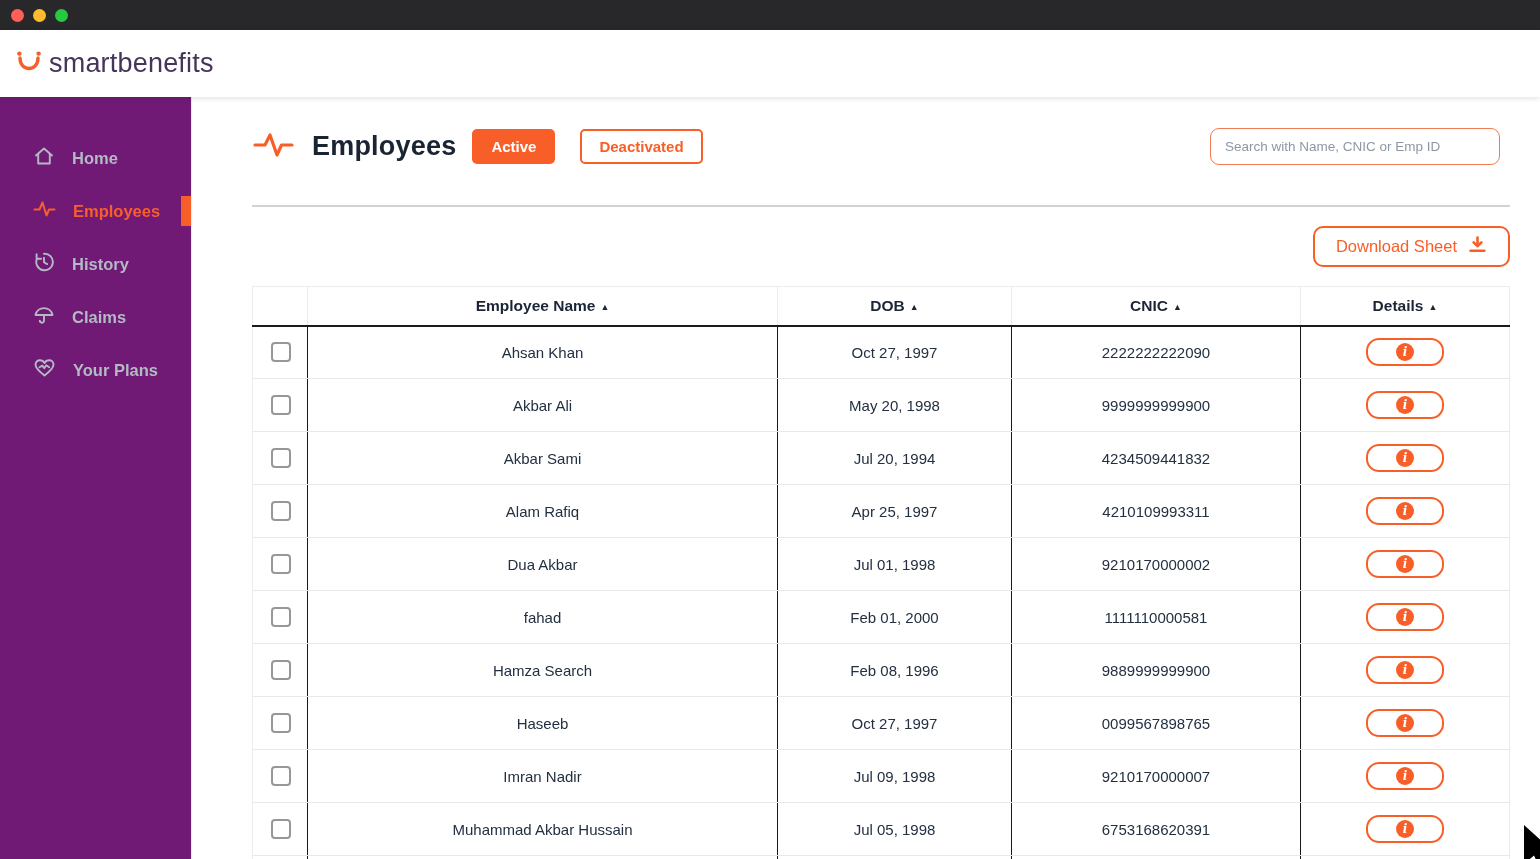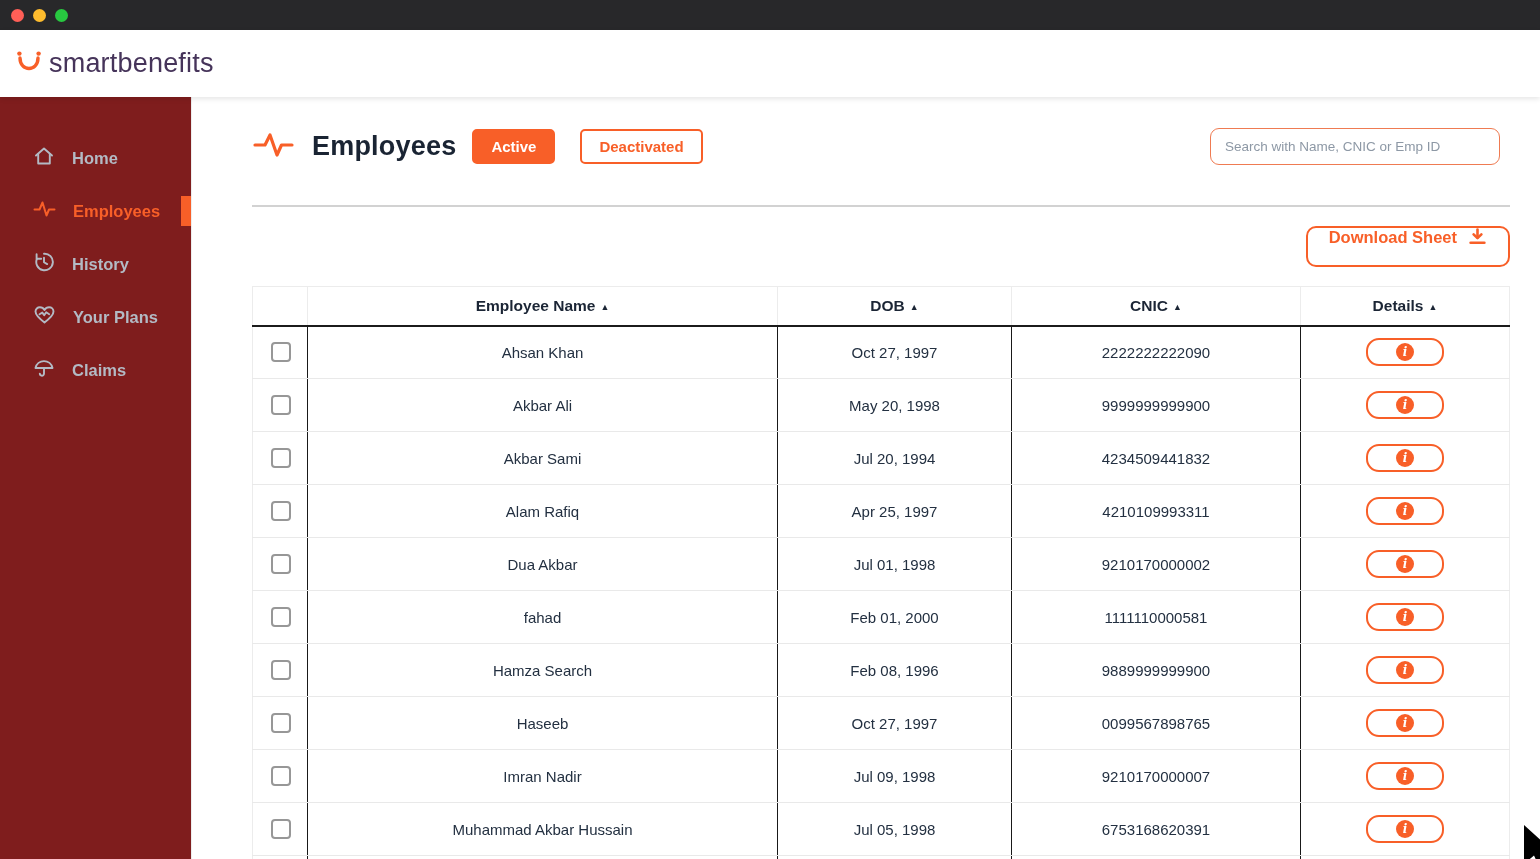--- a/index.html
+++ b/index.html
@@ -11,21 +11,21 @@
   
   .titlebar { height:30px; background:#28282a; display:flex; align-items:center; padding-left:11px; gap:9px; }
   .light { width:13px; height:13px; border-radius:50%; }
   
   .app-header { height:67px; background:#fff; display:flex; align-items:center; padding-left:12px;
     position:relative; z-index:6; box-shadow:0 2px 5px rgba(0,0,0,.10); }
   .logo { display:flex; align-items:center; gap:3px; }
   .logo-text { font-size:27px; font-weight:400; color:#46345a; letter-spacing:.2px; }
   
   .content { display:flex; height:762px; }
-  .sidebar { width:192px; flex-shrink:0; background:#7f1d1d; border-right:1px solid #ededed; padding-top:38px; }
+  .sidebar { width:192px; flex-shrink:0; background:#701a75; border-right:1px solid #ededed; padding-top:38px; }
   .side-item { display:flex; align-items:center; gap:17px; padding:10px 0 10px 33px; margin-bottom:7px;
     color:#b3bac4; font-weight:bold; font-size:16.5px; position:relative; cursor:pointer; }
   .side-item svg { flex-shrink:0; }
   .side-item.active { color:#f85f28; }
   .side-item.active .active-bar { position:absolute; right:0; top:50%; transform:translateY(-50%);
     width:10px; height:30px; background:#f85f28; }
   .main { flex:1; padding:31px 30px 0 60px; }
   
   .page-head { display:flex; align-items:center; }
   .page-title { font-size:27px; font-weight:bold; color:#1a2433; margin:0 16px 0 17px; letter-spacing:.2px; }
@@ -33,21 +33,21 @@
     font-family:"Liberation Sans", sans-serif; cursor:pointer; }
   .tab.selected { background:#f85f28; color:#fff; border:2px solid #f85f28; }
   .tab.outline { background:#fff; color:#f85f28; border:2px solid #f85f28; margin-left:25px; }
   .search-input { margin-left:auto; margin-right:10px; width:290px; height:37px; border:1.5px solid #ef7b52;
     border-radius:9px; padding:8px 14px; font-size:13.5px; color:#4a5560; outline:none;
     font-family:"Liberation Sans", sans-serif; }
   .search-input::placeholder { color:#8d98a5; }
   .divider { height:2px; background:#d2d2d2; margin-top:40px; }
   .download-row { display:flex; justify-content:flex-end; margin-top:19px; }
   .download-btn { height:41px; padding:0 21px; background:#fff; border:2px solid #f85f28; border-radius:10px;
-    color:#f85f28; font-weight:bold; font-size:16.5px; display:flex; align-items:flex-start; gap:11px; cursor:pointer;
+    color:#f85f28; font-weight:normal; font-size:16.5px; display:flex; align-items:center; gap:11px; cursor:pointer;
     font-family:"Liberation Sans", sans-serif; }
   
   .emp-table { width:100%; border-collapse:collapse; table-layout:fixed; margin-top:19px; background:#fff; }
   .emp-table th { height:39px; font-size:15.5px; font-weight:bold; color:#1b2535; text-align:center;
     border:1px solid #ececec; border-bottom:2px solid #1b1b1b; background:#fff; }
   .th-arrow { font-size:9px; margin-left:5px; color:#1b2535; vertical-align:1px; }
   .emp-table td { height:53px; text-align:center; font-size:15px; color:#233041;
     border-top:1px solid #e9e9e9; border-bottom:1px solid #e9e9e9; background:#fff; }
   .emp-table tbody td:first-child  { border-left:1px solid #ececec; }
   .emp-table tbody td:last-child   { border-right:1px solid #ececec; }
@@ -110,35 +110,35 @@
         <svg width="22" height="22" viewBox="0 0 22 22" fill="none" stroke="currentColor" stroke-width="1.9" stroke-linecap="round" stroke-linejoin="round">
           <path d="M3.6 3.2 v4.6 h4.6"></path>
           <path d="M3.9 7.8 A 8.3 8.3 0 1 0 11 2.7"></path>
           <path d="M11 6.8 v4.4 l3.2 1.9"></path>
         </svg>
       </span>
       <span>History</span>
     </div>
     <div class="side-item">
       <span>
+        <svg width="22" height="22" viewBox="0 0 22 22" fill="none" stroke="currentColor" stroke-width="1.9" stroke-linecap="round" stroke-linejoin="round">
+          <path d="M2.5 11 A 8.7 8.7 0 0 1 19.5 11 Z"></path>
+          <path d="M11 11 v5.6 a 2.1 2.1 0 0 1 -4.2 0"></path>
+        </svg>
+      </span>
+      <span>Claims</span>
+    </div>
+    <div class="side-item">
+      <span>
         <svg width="23" height="22" viewBox="0 0 23 22" fill="none" stroke="currentColor" stroke-width="1.9" stroke-linecap="round" stroke-linejoin="round">
           <path d="M11.5 18.5 C5.5 14 2.5 10.8 2.5 7.6 C2.5 5 4.5 3.3 6.9 3.3 C8.8 3.3 10.5 4.3 11.5 6 C12.5 4.3 14.2 3.3 16.1 3.3 C18.5 3.3 20.5 5 20.5 7.6 C20.5 10.8 17.5 14 11.5 18.5 Z"></path>
           <path d="M6.5 10.2 L9.3 8.6 L11.2 11.2 L13.2 8.2 L16.2 10.2"></path>
         </svg>
       </span>
       <span>Your Plans</span>
-    </div>
-    <div class="side-item">
-      <span>
-        <svg width="22" height="22" viewBox="0 0 22 22" fill="none" stroke="currentColor" stroke-width="1.9" stroke-linecap="round" stroke-linejoin="round">
-          <path d="M2.5 11 A 8.7 8.7 0 0 1 19.5 11 Z"></path>
-          <path d="M11 11 v5.6 a 2.1 2.1 0 0 1 -4.2 0"></path>
-        </svg>
-      </span>
-      <span>Claims</span>
     </div>
   </div>
 
   <div class="main">
     <div class="page-head">
       <span>
         <svg width="43" height="32" viewBox="0 0 43 32" fill="none" stroke="#f85f28" stroke-width="3.2" stroke-linecap="round" stroke-linejoin="round">
           <path d="M3 16 H13 L18 6 L25 26 L29.5 16 H40"></path>
         </svg>
       </span>

